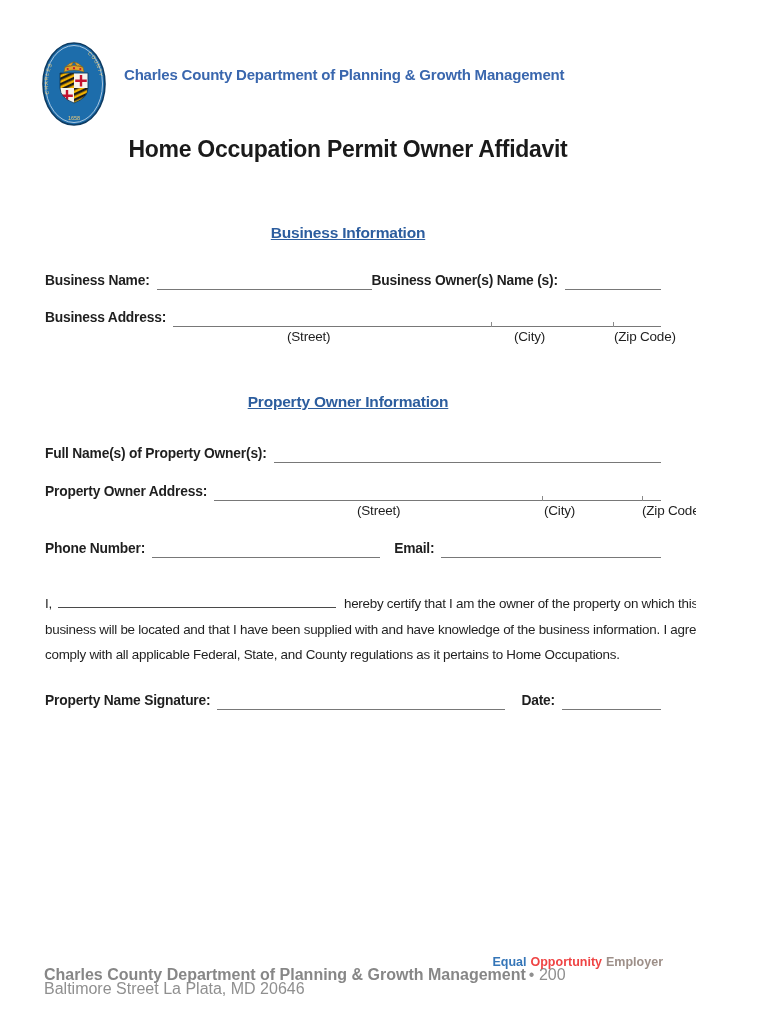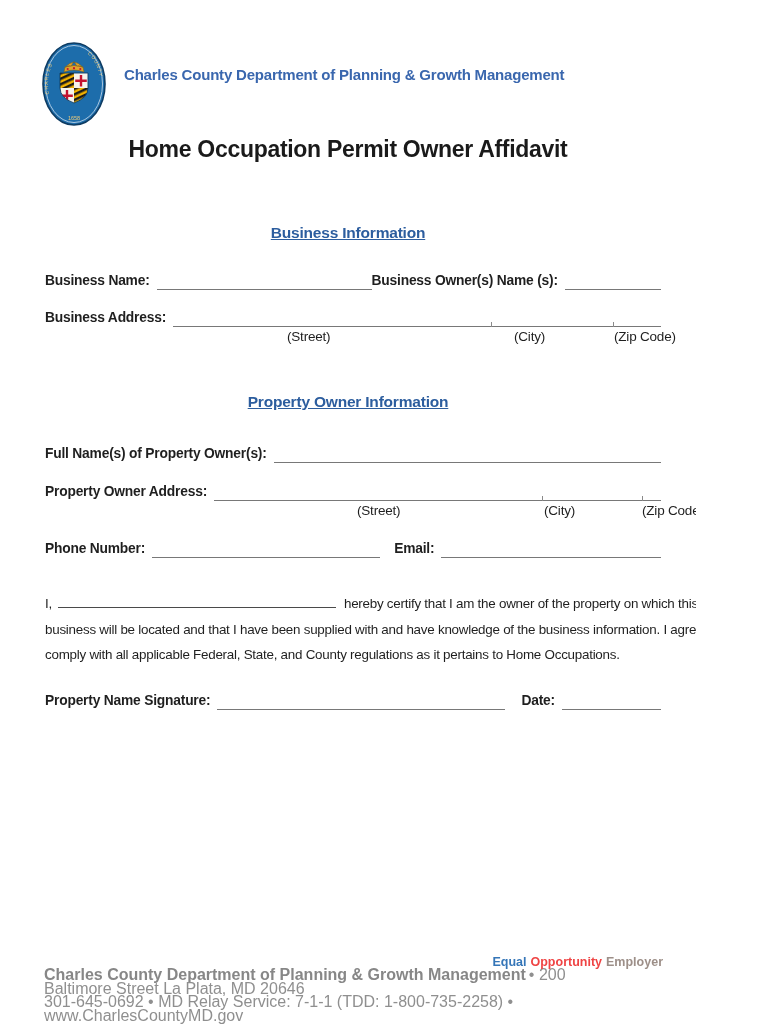--- a/index.html
+++ b/index.html
@@ -174,20 +174,19 @@
     <span class="lbl">Property Name Signature:</span>
     <span class="blank" style="width:288px;flex:0 0 auto;"></span>
     <span class="lbl" style="margin-left:16px;">Date:</span>
     <span class="blank grow"></span>
   </div>
 
   <div class="footer">
     <div>
       <span class="f-bold">Charles County Department of Planning &amp; Growth Management</span><span>• 200 Baltimore Street La Plata, MD 20646</span>
     </div>
-    <div>301-645-0692 • MD Relay Service: 7-1-1 (TDD: 1-800-735-2258) • www.CharlesCountyMD.gov</div>
   </div>
 
   <div class="eoe">
     <span class="eoe-equal">Equal</span><span class="eoe-opportunity">Opportunity</span><span class="eoe-employer">Employer</span>
   </div>
 
 </div>
 
 </body></html>

